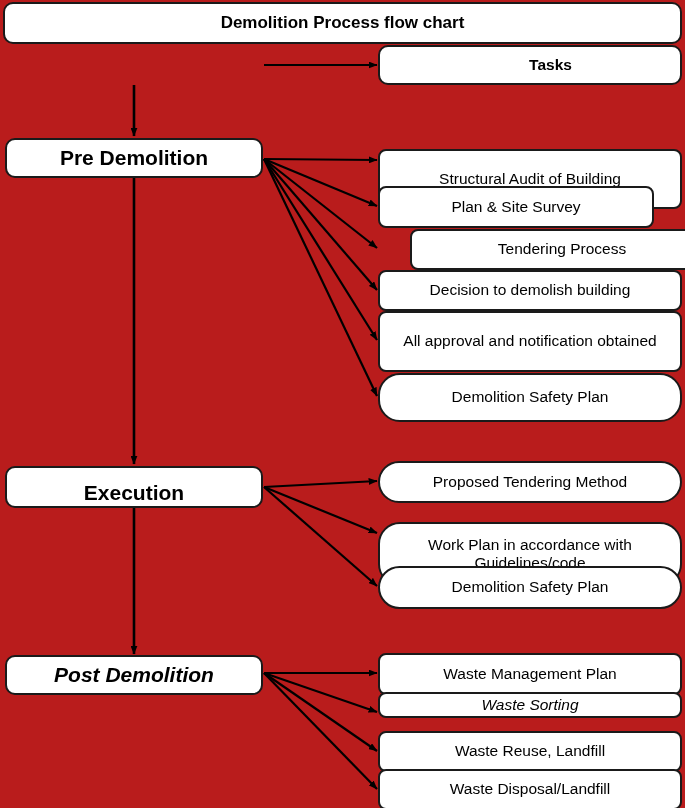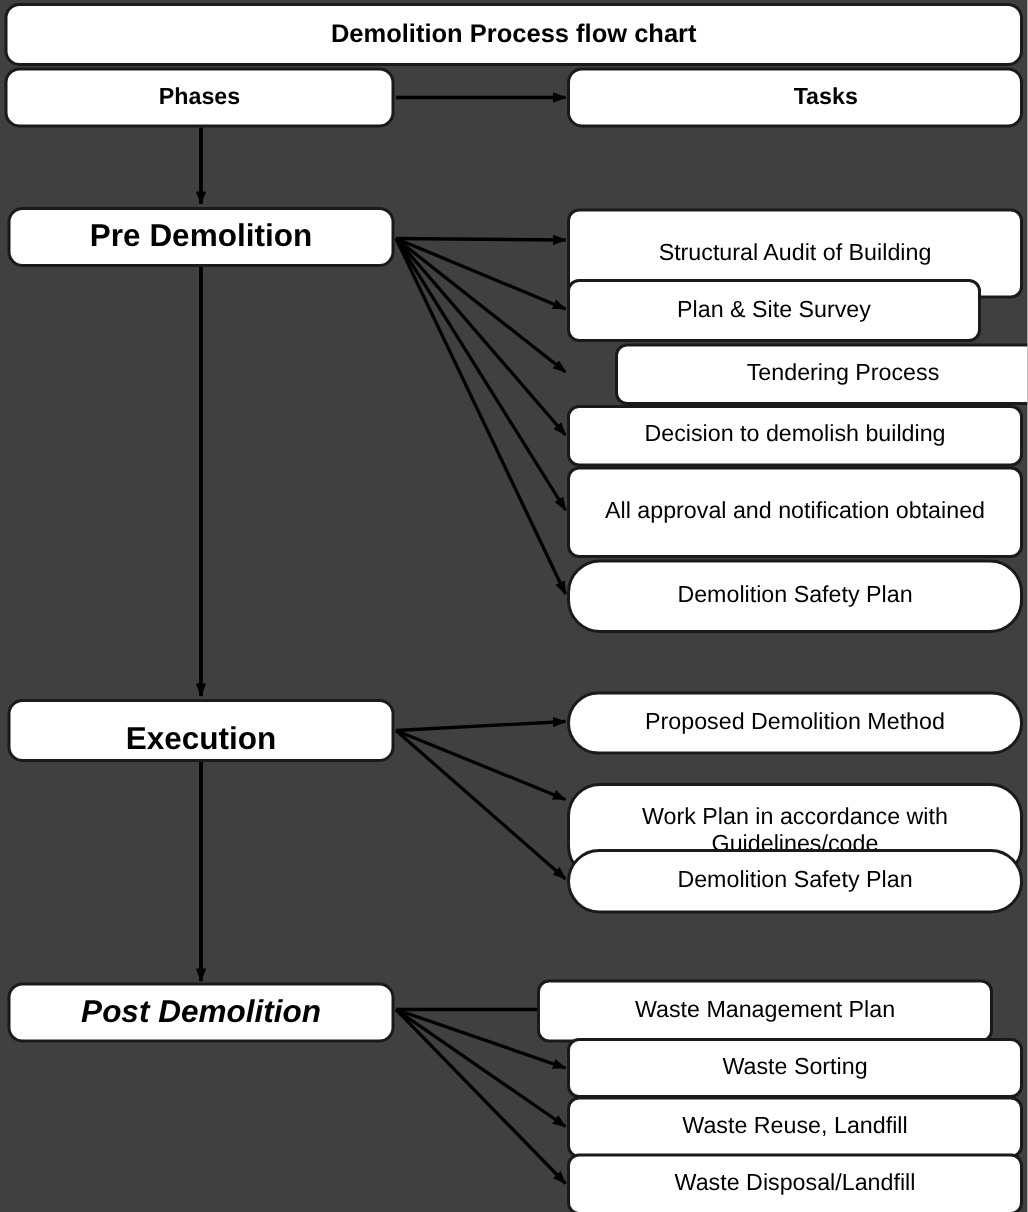--- a/index.html
+++ b/index.html
@@ -9,21 +9,21 @@
     background: #ffffff;
   }
   body {
     font-family: "Liberation Sans", sans-serif;
     color: #000000;
   }
   #chart {
     position: relative;
     width: 685px;
     height: 808px;
-    background: #404040;
+    background: #b91c1c;
     overflow: hidden;
   }
   .node {
     position: absolute;
     box-sizing: border-box;
     background: #ffffff;
     border: 2px solid #1a1a1a;
     border-radius: 9px;
     display: flex;
     align-items: center;
@@ -103,70 +103,67 @@
     <line x1="264" y1="673" x2="377" y2="673" stroke="#000000" stroke-width="2.2" marker-end="url(#arrowhead)"></line>
     <line x1="264" y1="673" x2="377" y2="712" stroke="#000000" stroke-width="2.2" marker-end="url(#arrowhead)"></line>
     <line x1="264" y1="673" x2="377" y2="751" stroke="#000000" stroke-width="2.2" marker-end="url(#arrowhead)"></line>
     <line x1="264" y1="673" x2="377" y2="789" stroke="#000000" stroke-width="2.2" marker-end="url(#arrowhead)"></line>
   </svg>
 
   <div class="node title-node" style="left:3px; top:2px; width:679px; height:42px;">
     <span>Demolition Process flow chart</span>
   </div>
 
-  <div class="node header-node" style="left:3px; top:45px; width:260px; height:40px;">
-    <span>Phases</span>
-  </div>
   <div class="node header-node" style="left:378px; top:45px; width:304px; height:40px;padding-left:41px;">
     <span>Tasks</span>
   </div>
 
   <div class="node phase-node" style="left:5px; top:138px; width:258px; height:40px;">
     <span>Pre Demolition</span>
   </div>
   <div class="node phase-node" style="left:5px; top:466px; width:258px; height:42px;align-items:flex-end;">
     <span>Execution</span>
   </div>
   <div class="node phase-node" style="left:5px; top:655px; width:258px; height:40px;font-style:italic;">
     <span>Post Demolition</span>
   </div>
 
-  <div class="node task-node" style="left:378px; top:139px; width:304px; height:60px;">
+  <div class="node task-node" style="left:378px; top:149px; width:304px; height:60px;">
     <span>Structural Audit of Building</span>
   </div>
   <div class="node task-node" style="left:378px; top:186px; width:276px; height:42px;">
     <span>Plan &amp; Site Survey</span>
   </div>
   <div class="node task-node" style="left:378px; top:229px; width:304px; height:41px;margin-left:32px;">
     <span>Tendering Process</span>
   </div>
   <div class="node task-node" style="left:378px; top:270px; width:304px; height:41px;">
     <span>Decision to demolish building</span>
   </div>
   <div class="node task-node" style="left:378px; top:311px; width:304px; height:61px;">
     <span>All approval and notification obtained</span>
   </div>
   <div class="node task-node round" style="left:378px; top:373px; width:304px; height:49px;">
     <span>Demolition Safety Plan</span>
   </div>
 
   <div class="node task-node round" style="left:378px; top:461px; width:304px; height:42px;">
-    <span>Proposed Demolition Method</span>
+    <span>Proposed Tendering Method</span>
   </div>
   <div class="node task-node round" style="left:378px; top:522px; width:304px; height:64px;">
     <span>Work Plan in accordance with Guidelines/code</span>
   </div>
   <div class="node task-node round" style="left:378px; top:566px; width:304px; height:43px;">
     <span>Demolition Safety Plan</span>
   </div>
 
-  <div class="node task-node" style="left:358px; top:653px; width:304px; height:42px;">
+  <div class="node task-node" style="left:378px; top:653px; width:304px; height:42px;">
     <span>Waste Management Plan</span>
   </div>
-  <div class="node task-node" style="left:378px; top:692px; width:304px; height:40px;">
+  <div class="node task-node" style="left:378px; top:692px; width:304px; height:26px;font-style:italic;">
     <span>Waste Sorting</span>
   </div>
   <div class="node task-node" style="left:378px; top:731px; width:304px; height:41px;">
     <span>Waste Reuse, Landfill</span>
   </div>
   <div class="node task-node" style="left:378px; top:769px; width:304px; height:41px;">
     <span>Waste Disposal/Landfill</span>
   </div>
 
 </div>

